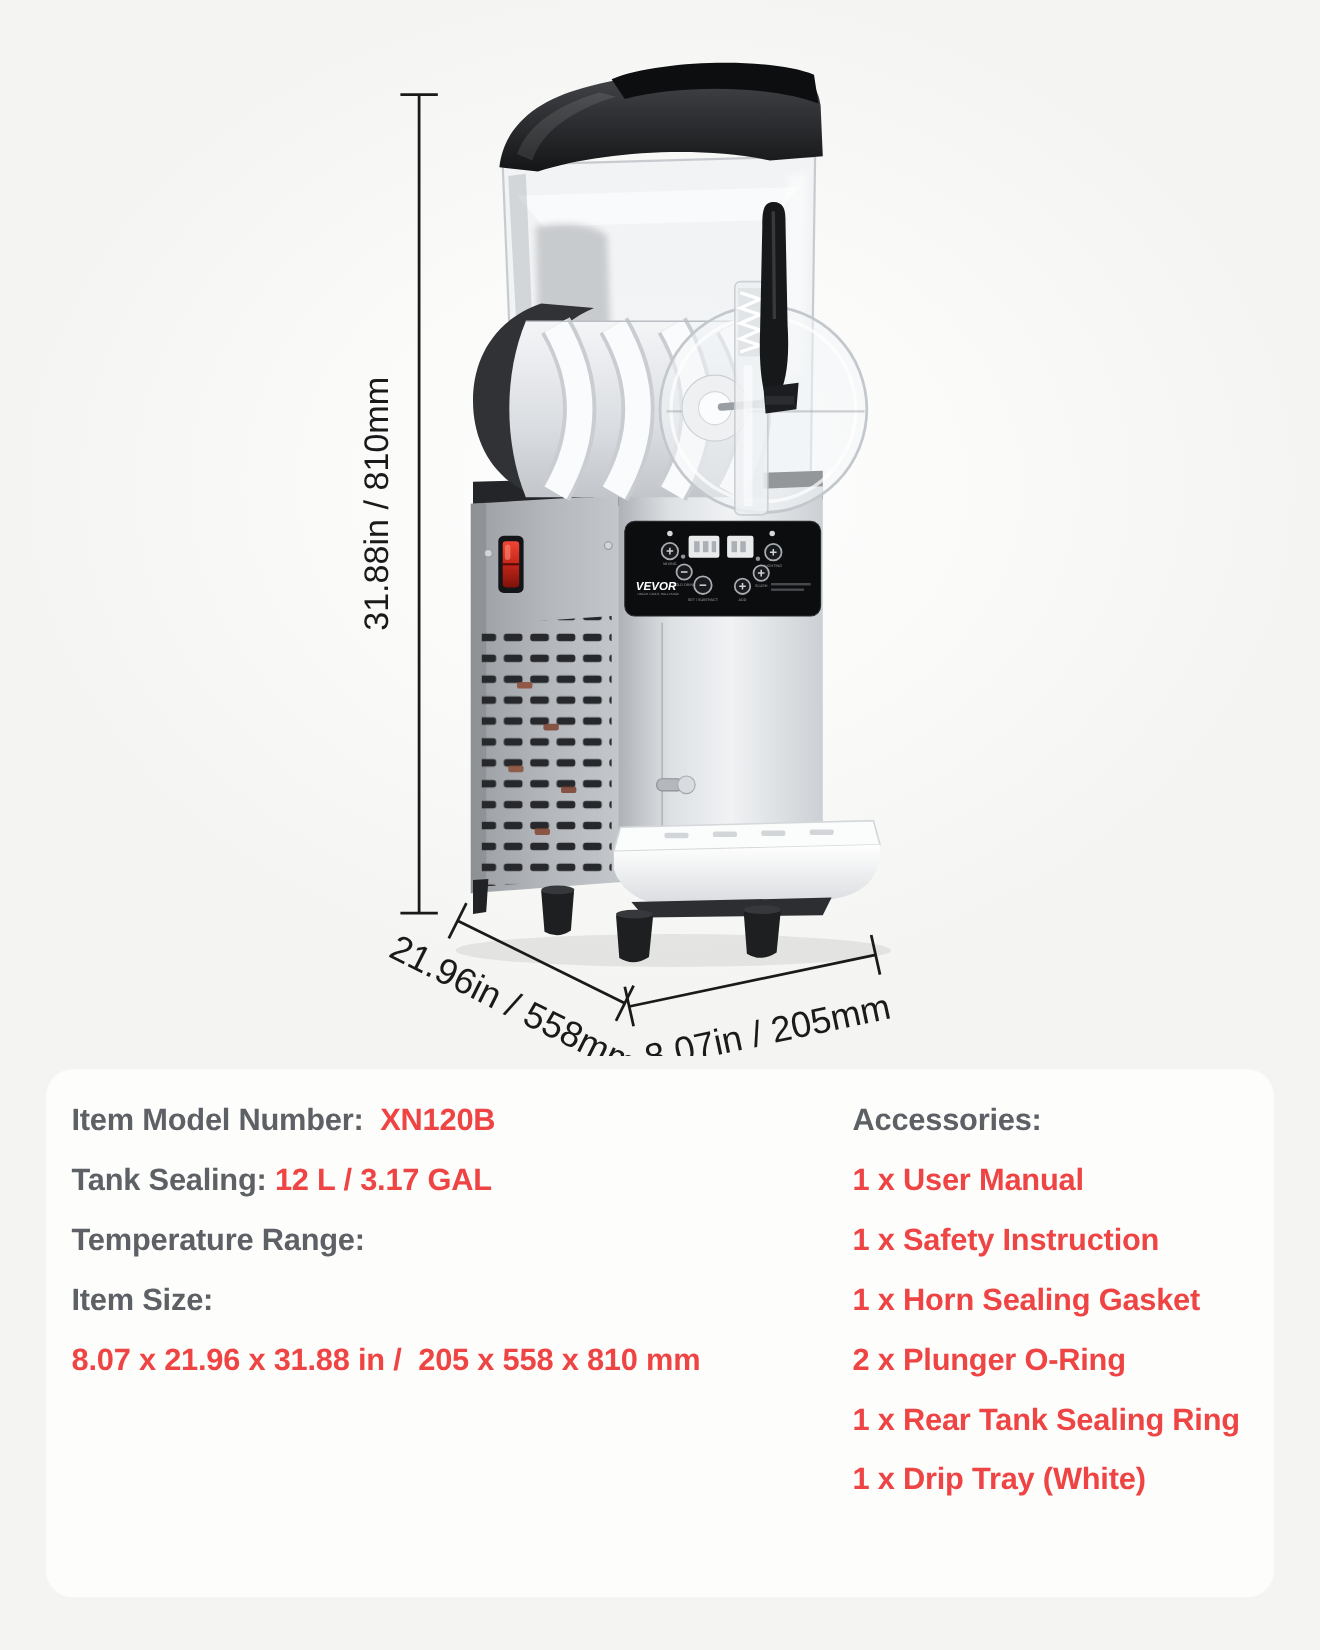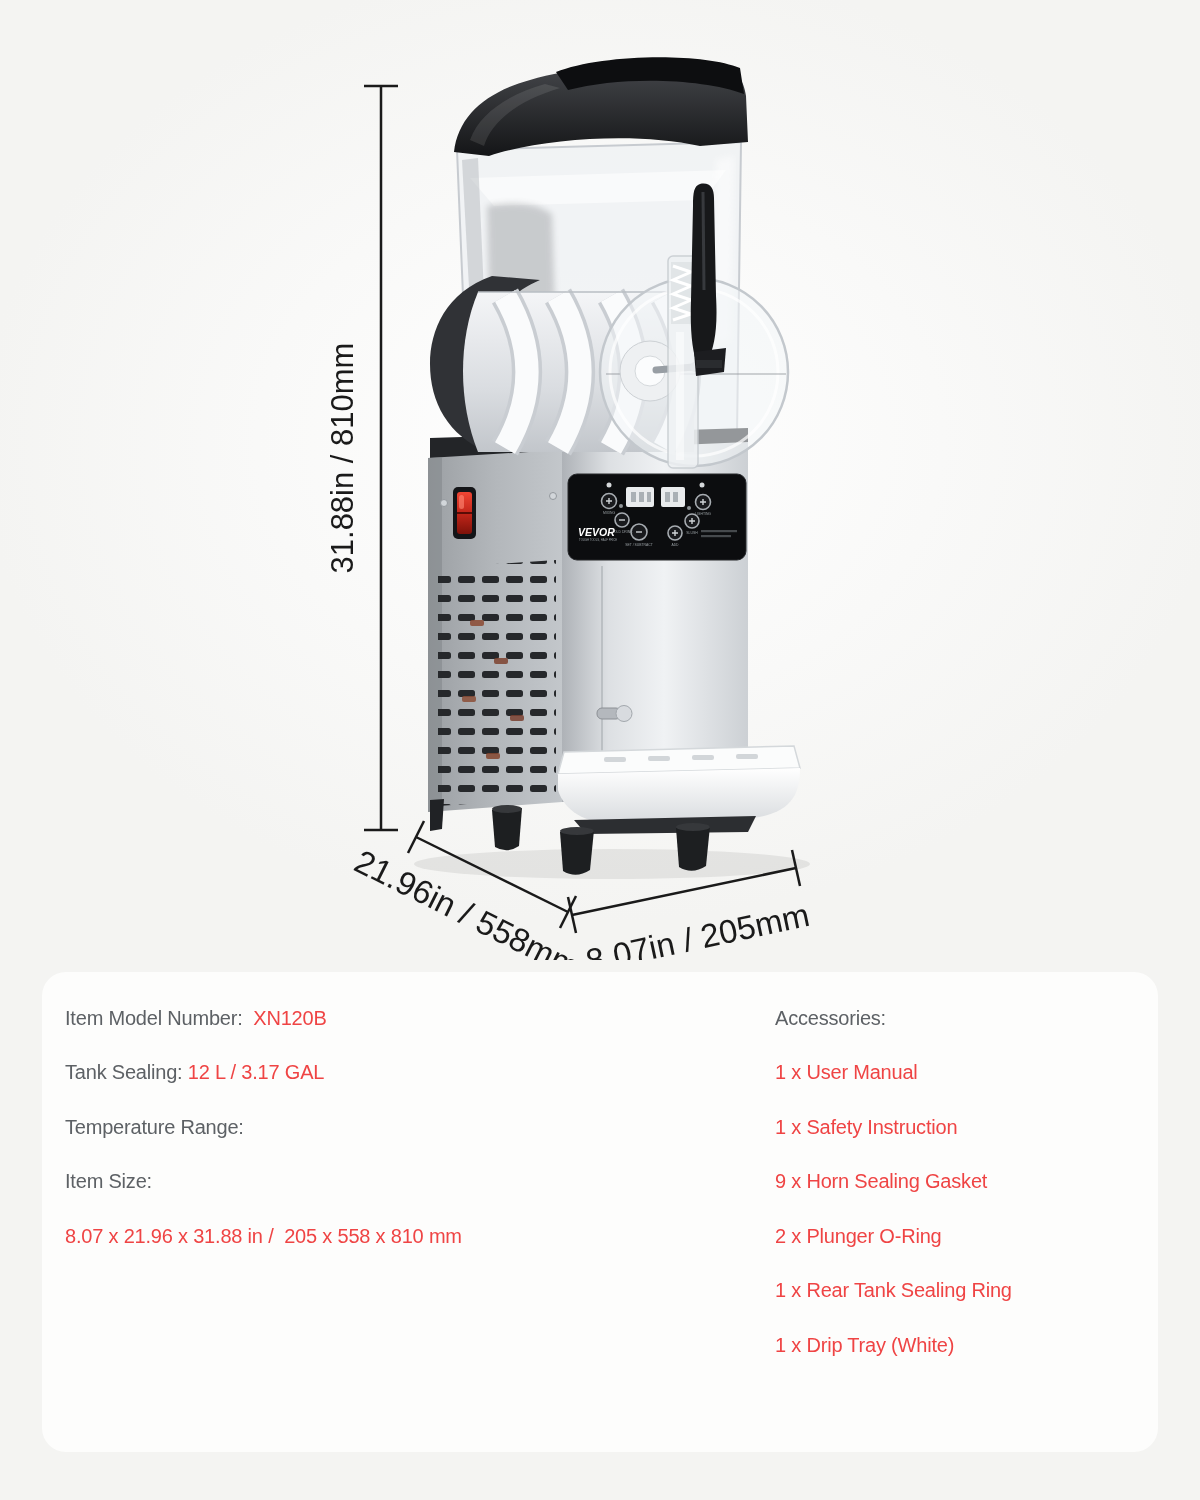--- a/index.html
+++ b/index.html
@@ -8,21 +8,21 @@
   .stage { position:relative; width:1200px; height:1500px; background:#f4f4f2; overflow:hidden; margin:0 auto;padding-left:32px; }
   .photo-area { position:absolute; left:0; top:0; width:1200px; height:960px;
     background:radial-gradient(ellipse 620px 480px at 50% 46%, #ffffff 0%, #f9f9f8 55%, #f4f4f2 100%); }
   .photo-area svg { display:block; }
 
   .spec-card { position:absolute; left:42px; top:972px; width:1116px; height:480px;
     background:#fdfdfc; border-radius:24px; }
   .col { position:absolute; top:19px; }
   .col-left  { left:23px;  width:690px; }
   .col-right { left:733px; width:370px; }
-  .spec-row { height:54.5px; display:flex; align-items:center; font-size:20px; letter-spacing:-0.2px; }
+  .spec-row { height:54.5px; display:flex; align-items:center; font-size:28px; letter-spacing:-0.2px;font-weight:bold; }
   .lbl { color:#5d6165; white-space:pre-wrap; }
   .val { color:#ef4444; white-space:pre-wrap; }
 
   
   .dim-text { font-family:"Liberation Sans", sans-serif; font-weight:500; fill:#1a1a1a; }
   .panel-micro { font-family:"Liberation Sans", sans-serif; fill:#9aa0a4; }
   .brand-text { font-family:"Liberation Sans", sans-serif; font-weight:bold; font-style:italic; fill:#ffffff; }
 </style>
 </head>
 <body>
@@ -280,21 +280,21 @@
       <div class="spec-row">
           <span class="lbl">Accessories:</span>
         </div>
       <div class="spec-row">
           <span class="val">1 x User Manual</span>
         </div>
       <div class="spec-row">
           <span class="val">1 x Safety Instruction</span>
         </div>
       <div class="spec-row">
-          <span class="val">9 x Horn Sealing Gasket</span>
+          <span class="val">1 x Horn Sealing Gasket</span>
         </div>
       <div class="spec-row">
           <span class="val">2 x Plunger O-Ring</span>
         </div>
       <div class="spec-row">
           <span class="val">1 x Rear Tank Sealing Ring</span>
         </div>
       <div class="spec-row">
           <span class="val">1 x Drip Tray (White)</span>
         </div>

